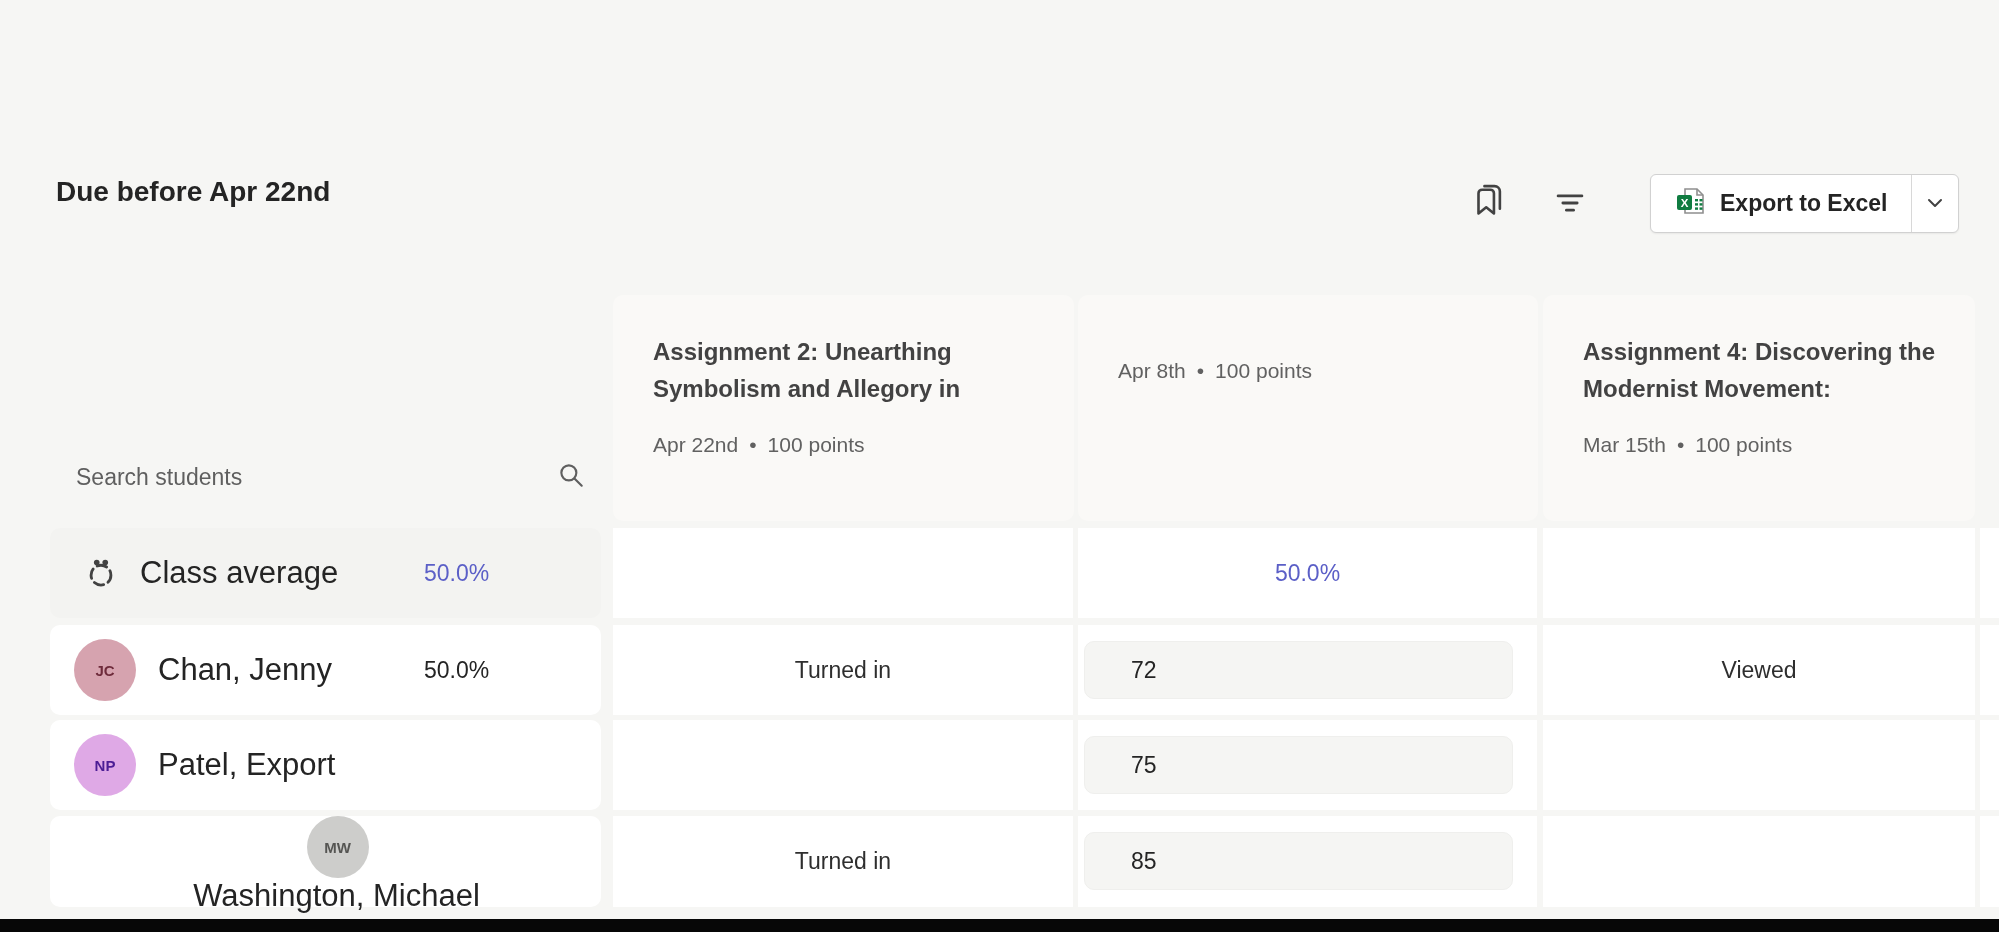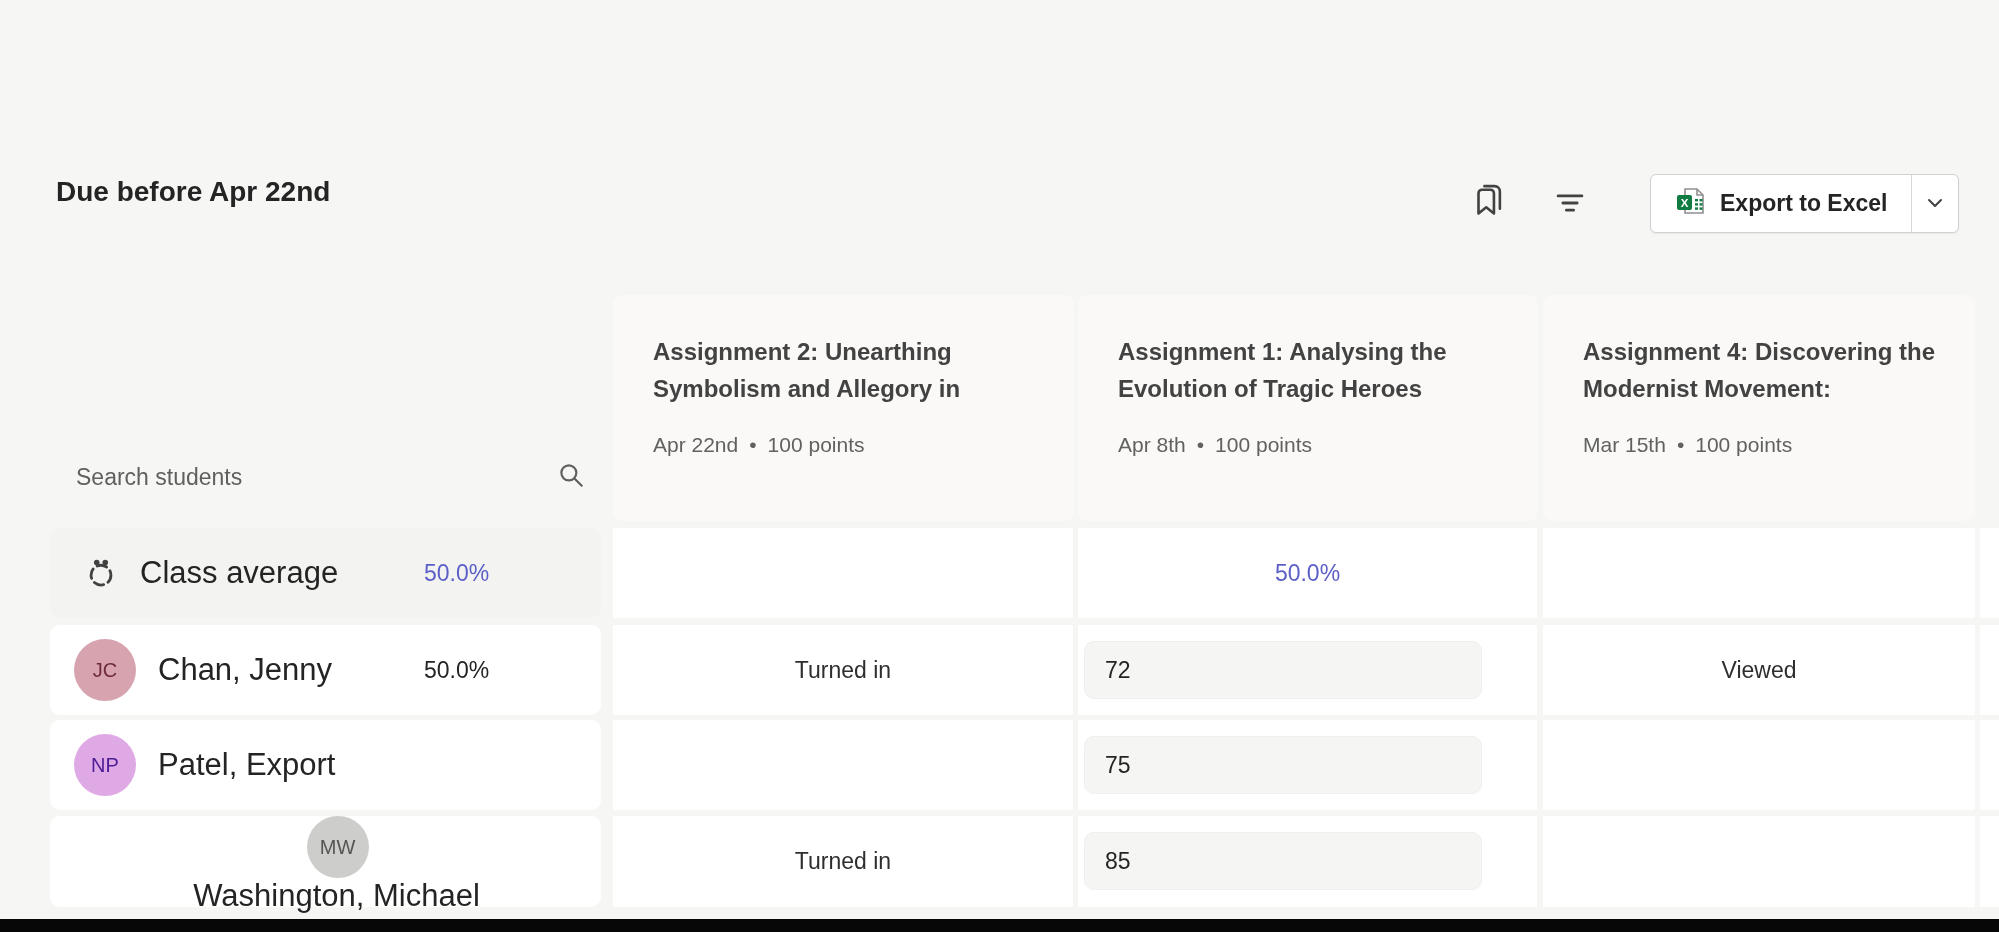--- a/index.html
+++ b/index.html
@@ -26,33 +26,33 @@
   .assign-card{position:absolute;top:295px;height:226px;background:#faf9f7;border-radius:10px;box-sizing:border-box;padding:38px 24px 0 40px;}
   .assign-title{font-size:24px;font-weight:700;color:#424242;line-height:37px;}
   .assign-meta{margin-top:26px;font-size:21px;color:#616161;display:flex;align-items:center;gap:11px;}
   
   .search-row{position:absolute;left:56px;top:448px;width:546px;height:58px;display:flex;align-items:center;justify-content:space-between;padding:0 16px 0 18px;box-sizing:border-box;}
   .search-input{flex:1;border:none;background:transparent;outline:none;font-family:inherit;font-size:23px;color:#424242;}
   .search-input::placeholder{color:#5f5f5f;opacity:1;}
   
   .person-row{position:absolute;left:50px;width:551px;height:90px;background:#ffffff;border-radius:10px;display:flex;align-items:center;cursor:pointer;}
   .person-row.avg{background:#f3f3f1;}
-  .avatar{width:62px;height:62px;border-radius:50%;margin-left:24px;display:flex;align-items:center;justify-content:center;font-size:20px;font-weight:400;flex:none;}
+  .avatar{width:62px;height:62px;border-radius:50%;margin-left:24px;display:flex;align-items:center;justify-content:center;font-size:15px;font-weight:700;flex:none;}
   .av-jc{background:#d6a3af;color:#6e2b3b;}
   .av-np{background:#dfa9e6;color:#4c1d95;}
   .av-mw{background:#cdcdcb;color:#555553;}
   .people-glyph{width:38px;height:38px;margin-left:32px;flex:none;display:flex;align-items:center;justify-content:center;}
   .person-name{margin-left:22px;font-size:31px;color:#242424;}
   .person-name.avglabel{margin-left:20px;}
   .person-pct{position:absolute;left:374px;font-size:23px;color:#242424;}
   .person-pct.purple{color:#5b5fc7;}
   
   .gcell{position:absolute;background:#ffffff;display:flex;align-items:center;justify-content:center;font-size:23px;color:#2e2e2e;}
   .avg-val{color:#5b5fc7;}
-  .grade-pill{position:absolute;left:6px;top:16px;width:398px;height:58px;background:#f5f5f3;border:1px solid #efefed;border-radius:10px;display:flex;align-items:center;padding-left:20px;box-sizing:border-box;font-size:23px;color:#242424;cursor:text;}
+  .grade-pill{position:absolute;left:6px;top:16px;width:429px;height:58px;background:#f5f5f3;border:1px solid #efefed;border-radius:10px;display:flex;align-items:center;padding-left:46px;box-sizing:border-box;font-size:23px;color:#242424;cursor:text;}
   
   .bottom-edge{position:absolute;left:0;top:919px;width:1999px;height:13px;background:#070707;}
 </style>
 </head>
 <body>
 
 <div class="stage">
 
 
   <div class="section-title">Due before Apr 22nd</div>
@@ -112,24 +112,20 @@
       <div>Symbolism and Allegory in</div>
     </div>
     <div class="assign-meta">
       <span>Apr 22nd</span>
       <span>•</span>
       <span>100 points</span>
     </div>
   </div>
 
   <div class="assign-card" style="left:1078px;width:460px;">
-    <div class="assign-title">
-      <div>Assignment 1: Analysing the</div>
-      <div>Evolution of Tragic Heroes</div>
-    </div>
     <div class="assign-meta">
       <span>Apr 8th</span>
       <span>•</span>
       <span>100 points</span>
     </div>
   </div>
 
   <div class="assign-card" style="left:1543px;width:432px;">
     <div class="assign-title">
       <div>Assignment 4: Discovering the</div>

